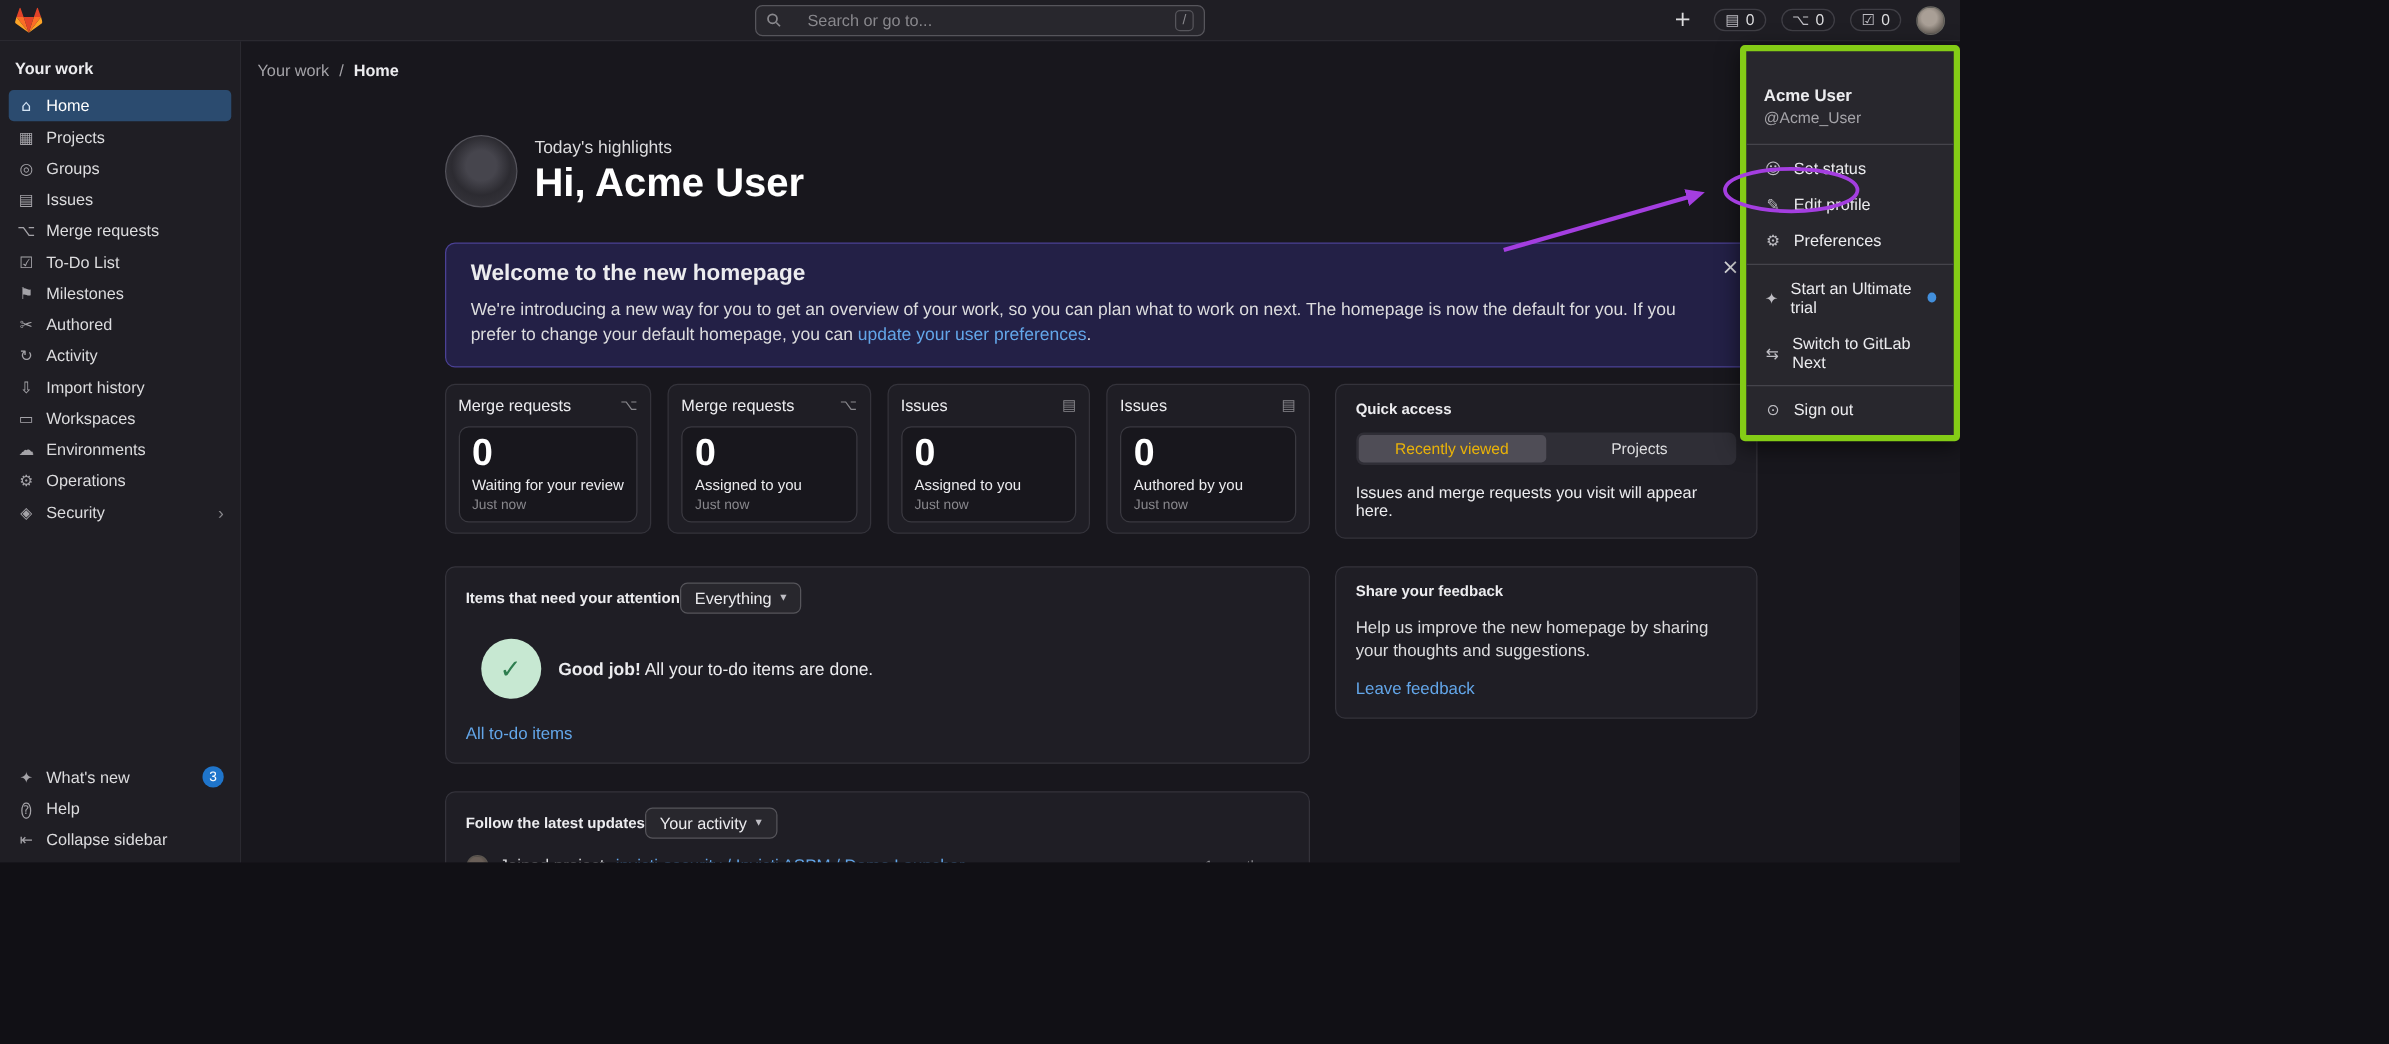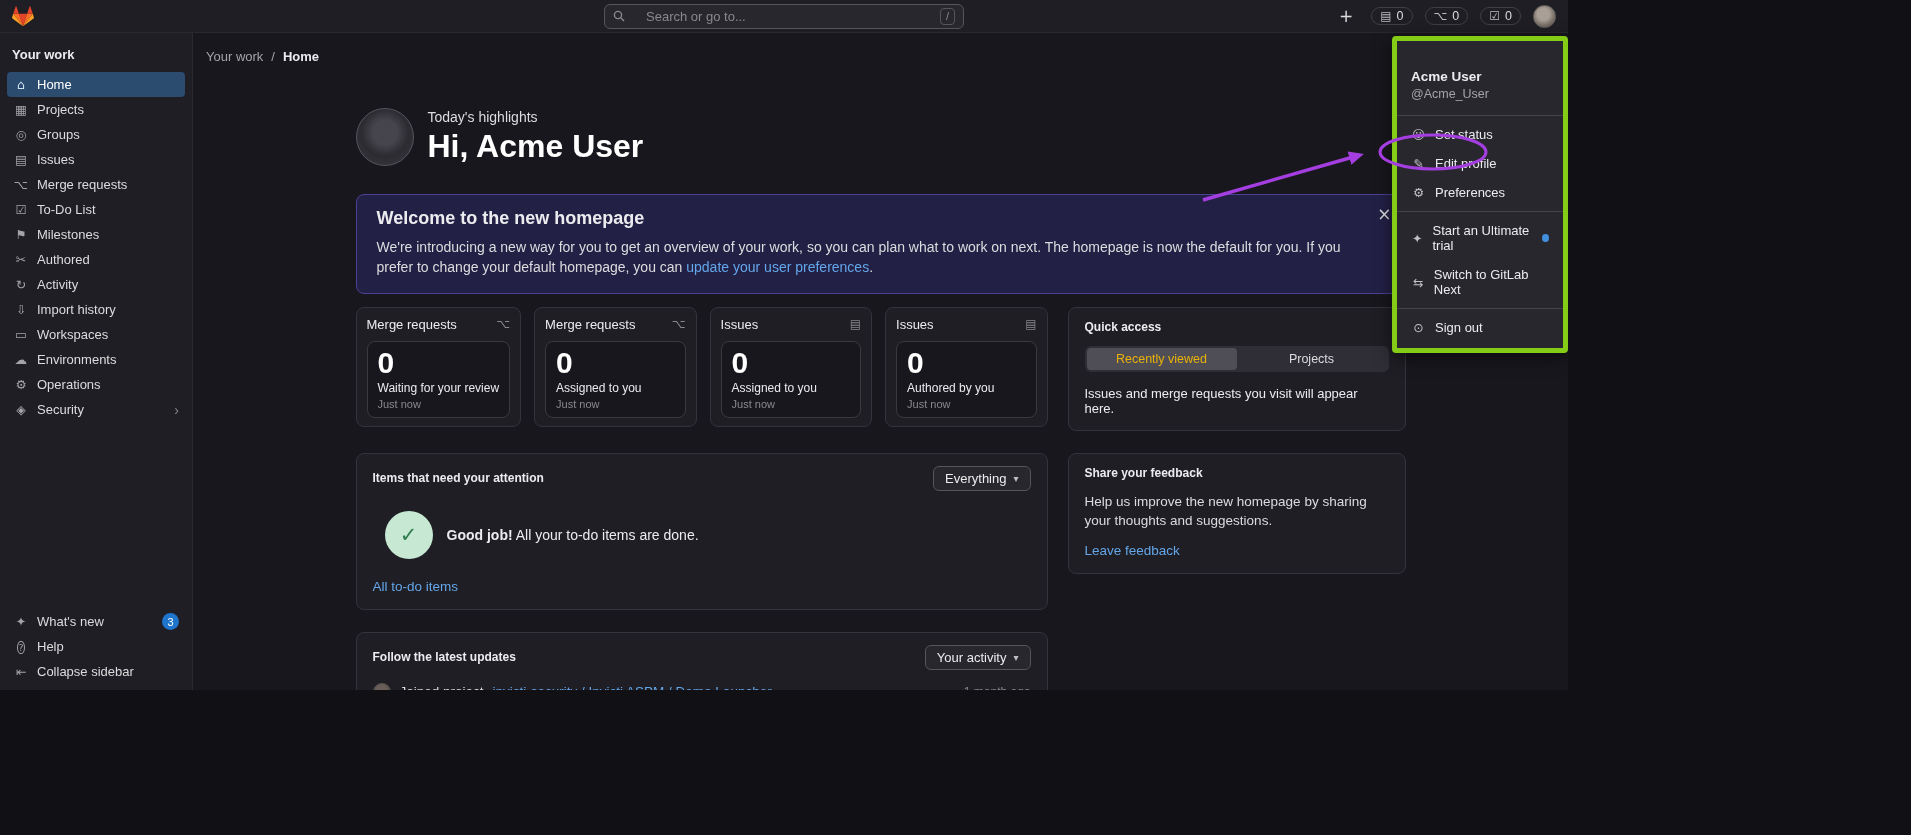--- a/index.html
+++ b/index.html
@@ -60,21 +60,21 @@
   .metric-card { padding:8px 10px; }
   .metric-head { display:flex; justify-content:space-between; align-items:center; font-size:13px; color:#ececef; height:17px; }
   .metric-head .icon { color:#89888d; font-size:12px; font-family:"DejaVu Sans", sans-serif; }
   .metric-box { margin-top:8px; border:1px solid #3a3940; background:#18171d; border-radius:8px; padding:4px 10px 6px; }
   .metric-value { font-size:30px; line-height:34px; font-weight:bold; color:#ffffff; }
   .metric-label { font-size:12px; color:#ececef; white-space:nowrap; line-height:16px; }
   .metric-time { font-size:11px; color:#89888d; line-height:13px; margin-top:2px; }
 
   .panel { padding:12px 16px 14px; }
   .panel-title { font-size:12px; font-weight:bold; color:#ececef; }
-  .panel-head { display:flex; justify-content:space-between; align-items:center; }
+  .panel-head { display:flex; align-items:center; }
   .dd-btn { display:flex; align-items:center; gap:7px; background:#28272d; border:1px solid #56555b; border-radius:6px; padding:4px 11px; font-size:13px; color:#ececef; cursor:pointer; font-family:"Liberation Sans", sans-serif; }
   .dd-btn .caret { font-size:10px; color:#bfbec4; font-family:"DejaVu Sans", sans-serif; }
 
   .qa { grid-column:2; grid-row:1; }
   .segmented { margin-top:12px; background:#2f2e36; border-radius:6px; padding:2px; display:flex; }
   .segment { flex:1; text-align:center; font-size:12.5px; color:#dcdcde; padding:4px 0; border-radius:4px; cursor:pointer; }
   .segment.active { background:#4f4d56; color:#eab308; }
   .qa-empty { margin-top:14px; font-size:13px; color:#ececef; }
 
   .attention { grid-column:1; grid-row:2; min-height:153px; }

